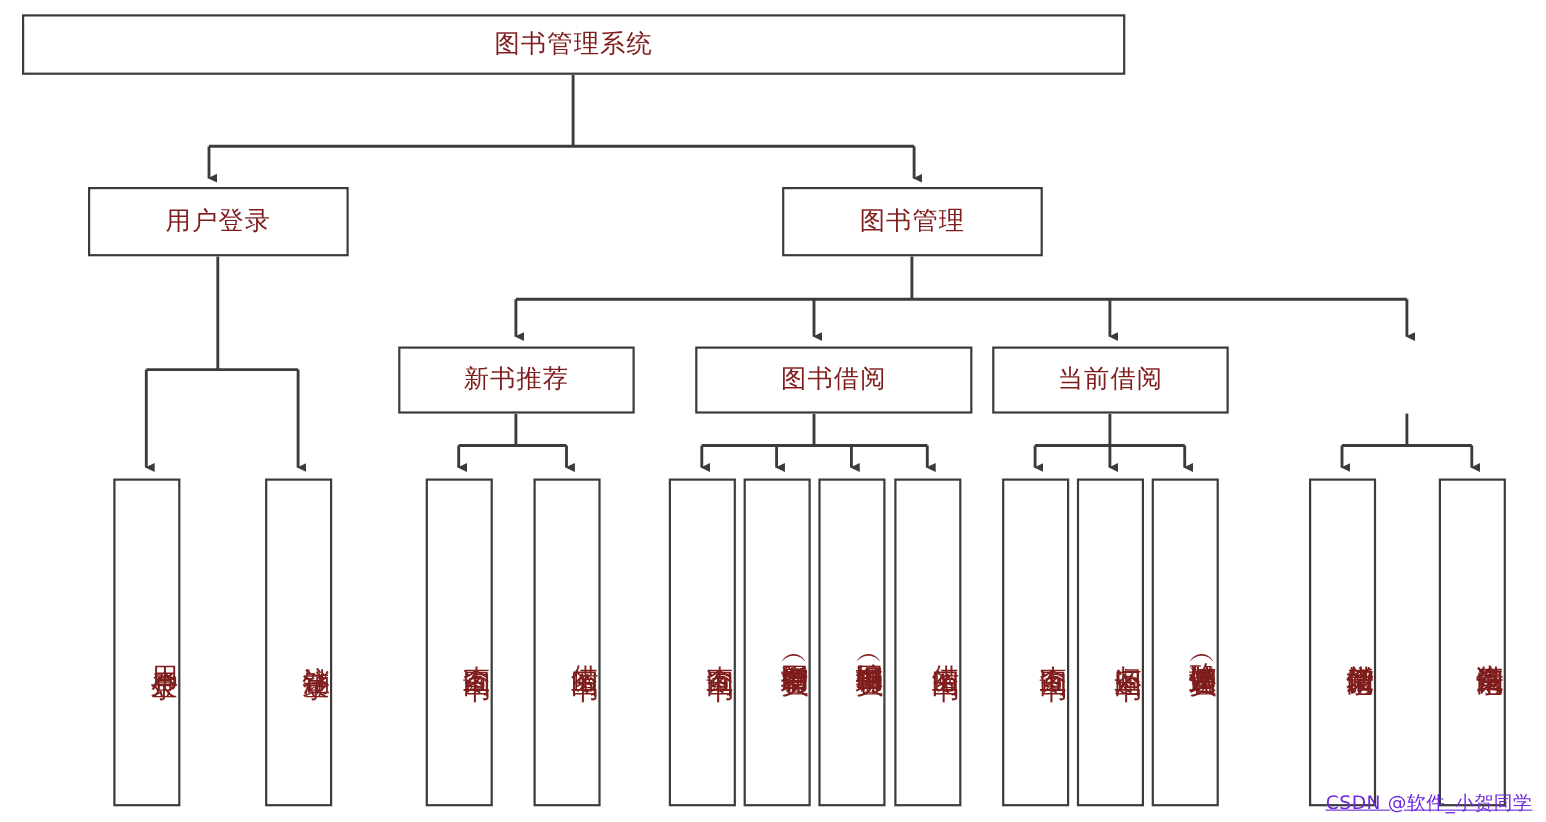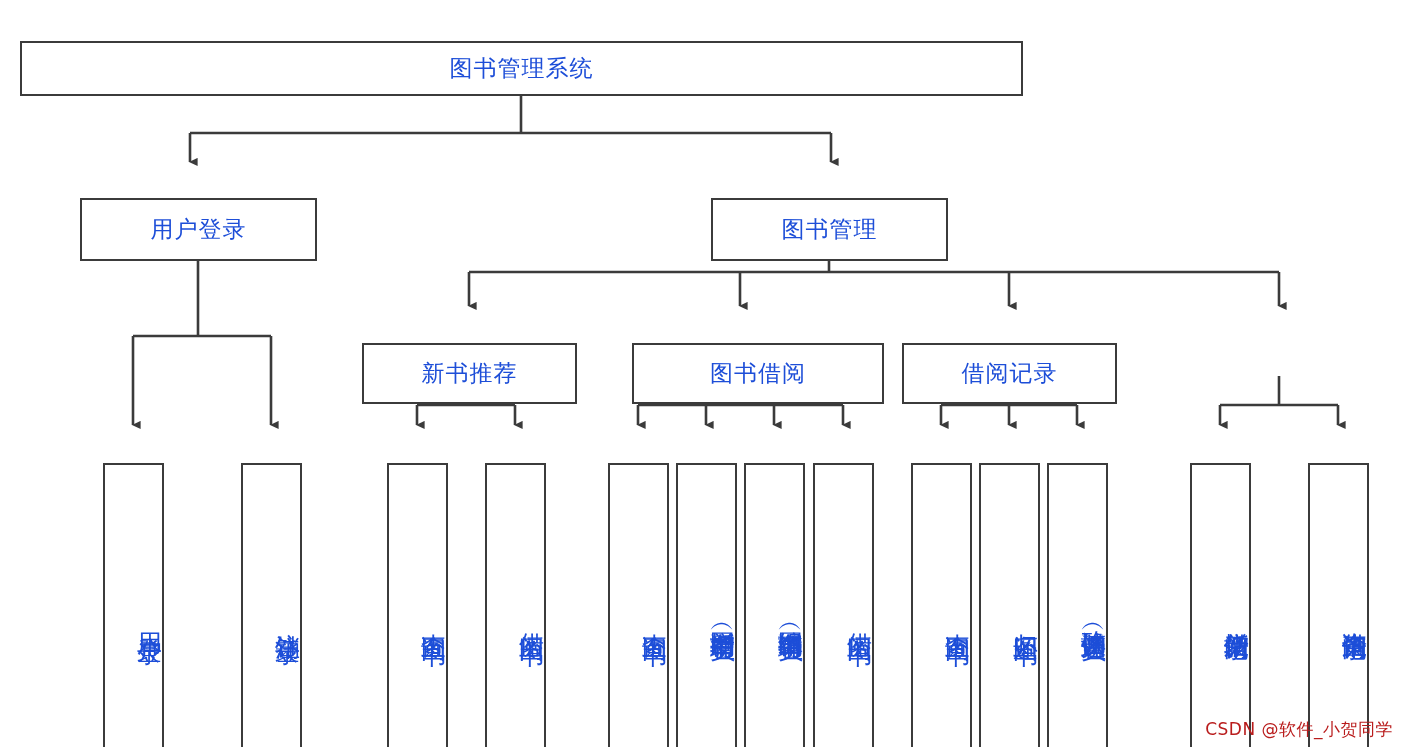--- a/index.html
+++ b/index.html
@@ -21,22 +21,21 @@
     pointer-events:none;
   }
   .node{
     position:absolute;
     box-sizing:border-box;
     background:#ffffff;
     border:2px solid #3b3b3b;
     display:flex;
     align-items:center;
     justify-content:center;
-    color:#1d4ed8;
-    margin-top:28px;
+    color:#7f1d1d;
   }
   .node.horiz{
     font-size:23px;
     letter-spacing:1px;
     line-height:1.2;
   }
   .node.root{
     font-size:23px;
   }
   
@@ -50,25 +49,26 @@
     line-height:1.05;
     letter-spacing:3px;
   }
   .node.leaf.tall-text{
     padding-top:6px;
     letter-spacing:1px;
   }
   .watermark{
     position:absolute;
     right:12px;bottom:6px;
-    color:#b91c1c;
+    color:#6d28d9;
     font-size:17px;
     letter-spacing:0.5px;
     white-space:nowrap;
     user-select:none;
+    text-decoration:underline;
   }
 </style>
 </head>
 <body>
 
 <div id="diagram-root">
 
   <svg id="connectors" viewBox="0 0 1405 747" xmlns="http://www.w3.org/2000/svg">
     <defs>
       <marker id="arrowhead" markerWidth="9" markerHeight="9" refX="4.5" refY="7.6" orient="auto" markerUnits="userSpaceOnUse">
@@ -122,21 +122,21 @@
   <div class="node horiz root" style="left:20px;top:13px;width:1003px;height:55px;">图书管理系统</div>
 
   <div class="node horiz" style="left:80px;top:170px;width:237px;height:63px;">用户登录</div>
 
   <div class="node horiz" style="left:711px;top:170px;width:237px;height:63px;">图书管理</div>
 
   <div class="node horiz" style="left:362px;top:315px;width:215px;height:61px;">新书推荐</div>
 
   <div class="node horiz" style="left:632px;top:315px;width:252px;height:61px;">图书借阅</div>
 
-  <div class="node horiz" style="left:902px;top:315px;width:215px;height:61px;">借阅记录</div>
+  <div class="node horiz" style="left:902px;top:315px;width:215px;height:61px;">当前借阅</div>
 
 
   <div class="node leaf" style="left:103px;top:435px;width:61px;height:298px;">用户登录</div>
 
   <div class="node leaf" style="left:241px;top:435px;width:61px;height:298px;">注销登录</div>
 
   <div class="node leaf" style="left:387px;top:435px;width:61px;height:298px;">查询图书</div>
 
   <div class="node leaf" style="left:485px;top:435px;width:61px;height:298px;">借阅图书</div>
 

